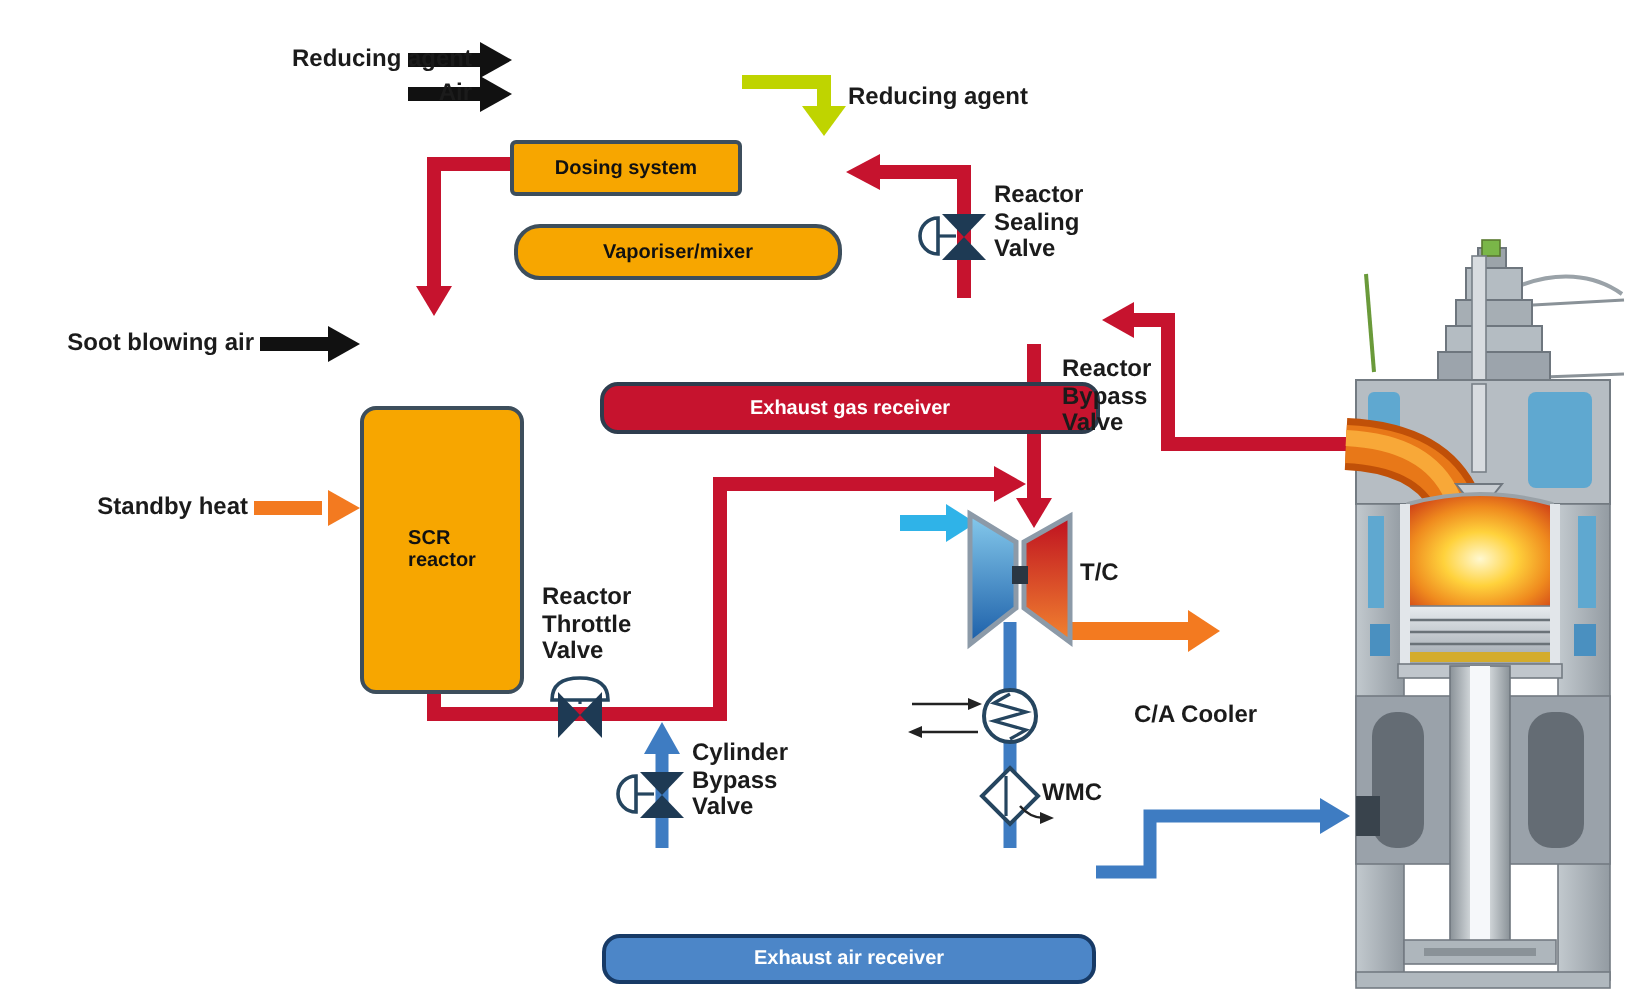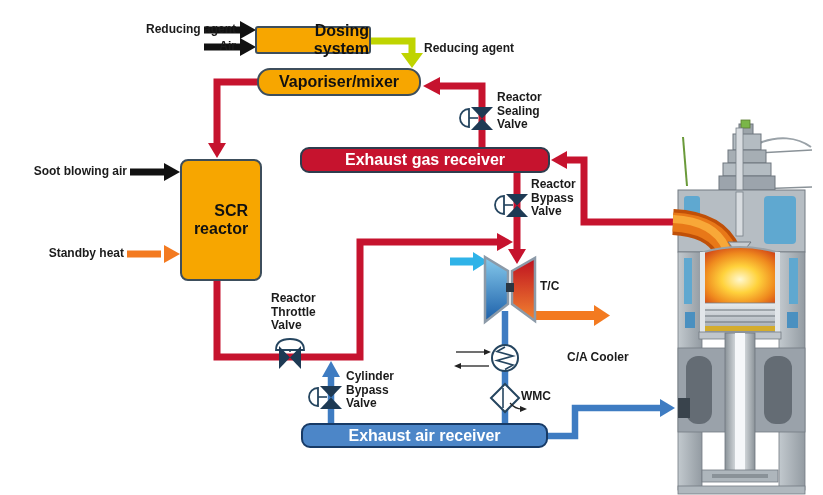--- a/index.html
+++ b/index.html
@@ -1,20 +1,20 @@
 <!DOCTYPE html>
 <html><head>
 <meta charset="utf-8">
 <style>
   html,body{margin:0;padding:0;background:#fff;}
   #stage{position:relative;width:823px;height:495px;background:#fff;overflow:hidden;
          font-family:"Liberation Sans", sans-serif;}
   #diagram-svg{position:absolute;left:0;top:0;z-index:0;}
   .box{position:absolute;z-index:2;display:flex;align-items:center;justify-content:center;
-       font-weight:bold;font-size:16px;text-align:right;box-sizing:border-box;}
+       font-weight:bold;font-size:10px;text-align:left;box-sizing:border-box;margin-top:44px;}
   .box.orange{background:#F7A600;border:2px solid #3D4E5C;color:#111;}
   .box.red{background:#C6132E;border:2px solid #2E3D4E;color:#fff;}
   .box.blue{background:#4C86C8;border:2px solid #173A66;color:#fff;}
   .lbl{position:absolute;z-index:2;font-size:12px;font-weight:bold;color:#1b1b1b;
        line-height:13.5px;white-space:pre-line;}
   .lbl.r{text-align:right;}
 </style>
 </head>
 <body>
 
@@ -215,21 +215,21 @@
 
   <div class="box orange" style="left:255px;top:26px;width:116px;height:28px;border-radius:3px;">
     <span>Dosing system</span>
   </div>
   <div class="box orange" style="left:257px;top:68px;width:164px;height:28px;border-radius:13px;">
     <span>Vaporiser/mixer</span>
   </div>
   <div class="box red" style="left:300px;top:147px;width:250px;height:26px;border-radius:9px;">
     <span>Exhaust gas receiver</span>
   </div>
-  <div class="box orange" style="left:180px;top:159px;width:82px;height:122px;border-radius:8px;white-space:pre-line;">
+  <div class="box orange" style="left:180px;top:159px;width:82px;height:144px;border-radius:8px;white-space:pre-line;">
     <span style="white-space:pre-line">SCR
 reactor</span>
   </div>
   <div class="box blue" style="left:301px;top:423px;width:247px;height:25px;border-radius:9px;">
     <span>Exhaust air receiver</span>
   </div>
 
   <div class="lbl r" style="left:110px;top:23px;width:126px;">Reducing agent</div>
   <div class="lbl r" style="left:110px;top:40px;width:126px;">Air</div>
   <div class="lbl" style="left:424px;top:42px;">Reducing agent</div>

